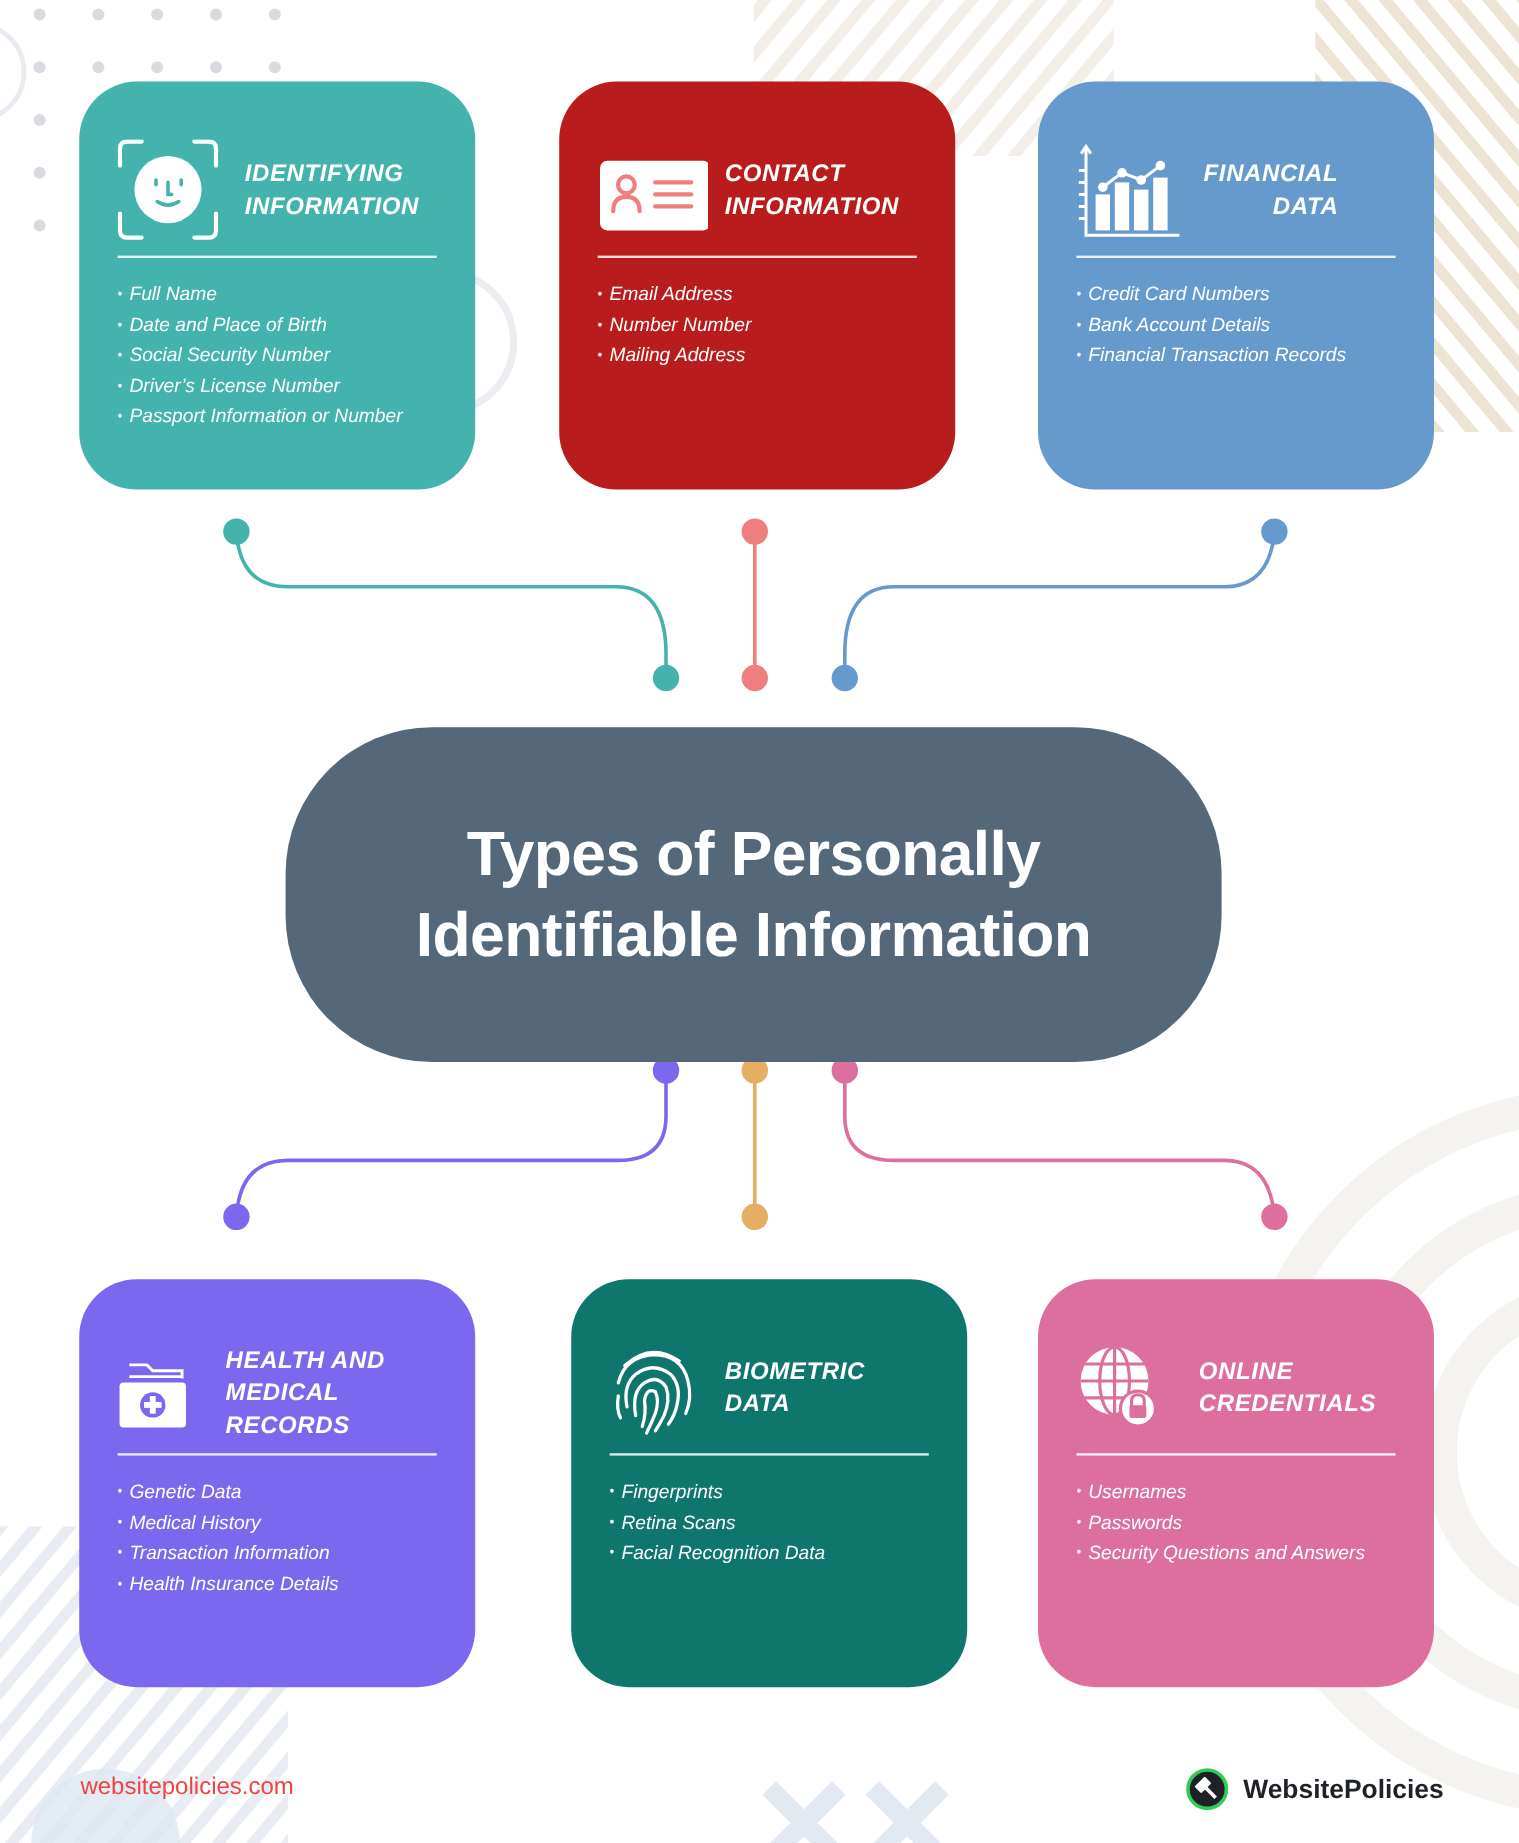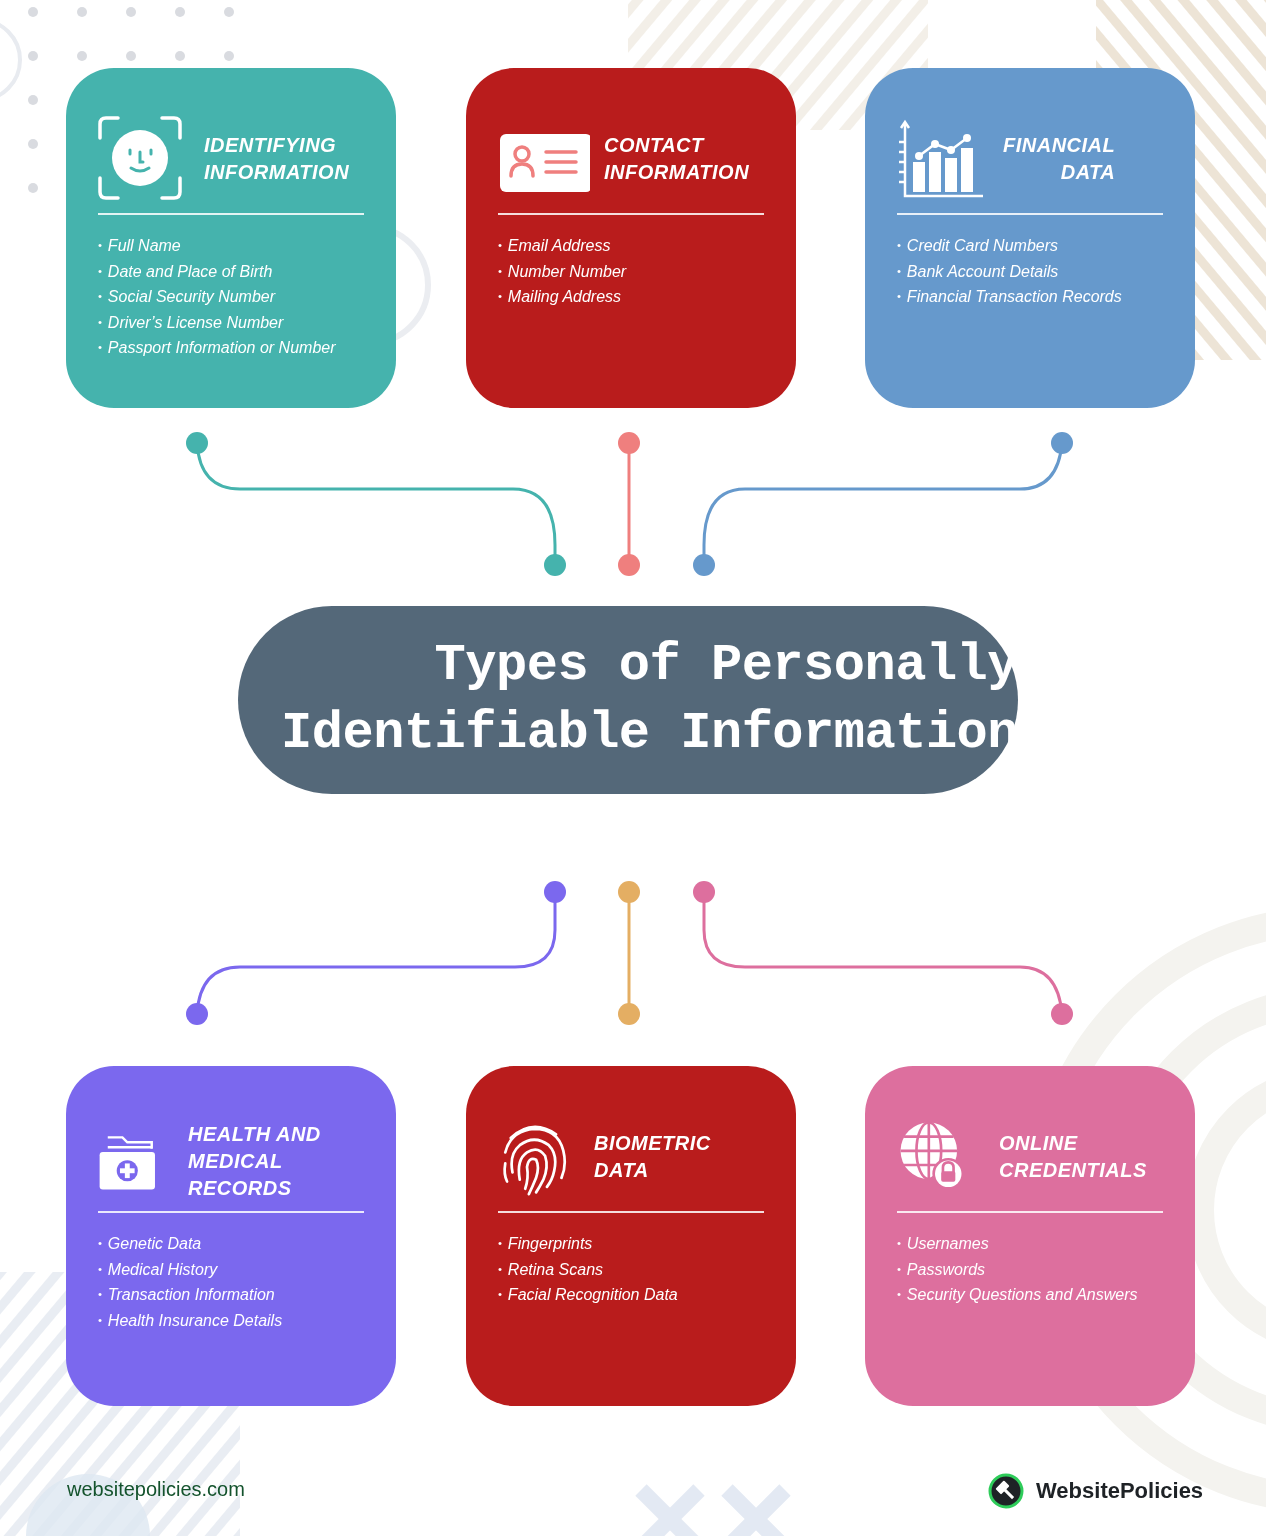--- a/index.html
+++ b/index.html
@@ -19,28 +19,27 @@
   .card .icon { width: 86px; height: 86px; flex: 0 0 auto; }
   .card .title {
     font-weight: bold; font-size: 20px; line-height: 27px; letter-spacing: 0.5px;
     text-transform: uppercase; margin-left: 20px;
   }
   .card .rule { position: absolute; left: 32px; right: 32px; top: 145px; height: 2px; background: rgba(255,255,255,0.85); }
   .card ul { position: absolute; left: 32px; right: 20px; top: 166px; margin: 0; padding: 0; list-style: none; }
   .card li { font-size: 16px; line-height: 24.5px; white-space: nowrap; }
   .card li::before { content: "\2022"; font-size: 11px; margin-right: 6px; position: relative; top: -2px; }
   .center-pill {
-    position: absolute; left: 238px; top: 606px; width: 780px; height: 188px;
+    position: absolute; left: 238px; top: 606px; width: 780px; height: 279px;
     border-radius: 122px; background: #546879; color: #fff;
-    display: flex; flex-direction: column; align-items: flex-end; justify-content: center;
+    display: flex; flex-direction: column; align-items: center; justify-content: center;
     text-align: center;
-    font-family: Liberation Mono, monospace;
   }
   .center-pill .line { font-weight: bold; font-size: 52px; line-height: 68px; letter-spacing: -0.5px; }
-  .footer-url { position: absolute; left: 67px; top: 1478px; font-size: 20px; color: #14532d; text-align: right; }
+  .footer-url { position: absolute; left: 67px; top: 1478px; font-size: 20px; color: #ef4444; text-align: right; }
   .footer-brand { position: absolute; left: 988px; top: 1473px; display: flex; align-items: center; }
   .footer-brand .logo { width: 36px; height: 36px; }
   .footer-brand .name { margin-left: 12px; font-size: 22px; font-weight: bold; color: #1e2226; }
 </style>
 </head>
 <body>
 
 <svg class="bg-layer" width="1266" height="1536" viewBox="0 0 1266 1536">
   <defs>
     <pattern id="stripesBeige" width="22" height="22" patternUnits="userSpaceOnUse" patternTransform="rotate(40)">
@@ -235,21 +234,21 @@
   </div>
   <div class="rule"></div>
   <ul>
     <li>Genetic Data</li>
     <li>Medical History</li>
     <li>Transaction Information</li>
     <li>Health Insurance Details</li>
   </ul>
 </div>
 
-<div class="card" style="left:466px; top:1066px; background:#b91c1c;">
+<div class="card" style="left:476px; top:1066px; background:#0f766e;">
   <div class="head">
     <svg class="icon" viewBox="0 0 86 86" style="width:78px;">
       <g fill="none" stroke="#fff" stroke-width="3" stroke-linecap="round">
         <path d="M14 22 Q38 0 64 18"></path>
         <path d="M8 38 Q14 14 40 12 Q66 12 72 36 Q76 52 70 66"></path>
         <path d="M16 60 Q12 40 24 30 Q40 18 56 30 Q66 40 62 58 Q60 68 54 76"></path>
         <path d="M24 68 Q20 46 32 38 Q44 30 52 42 Q56 54 50 68 Q46 76 42 82"></path>
         <path d="M30 78 Q34 66 32 54 Q34 42 42 46 Q46 54 42 66 Q38 76 34 84"></path>
         <path d="M8 50 Q6 62 10 70"></path>
       </g>

